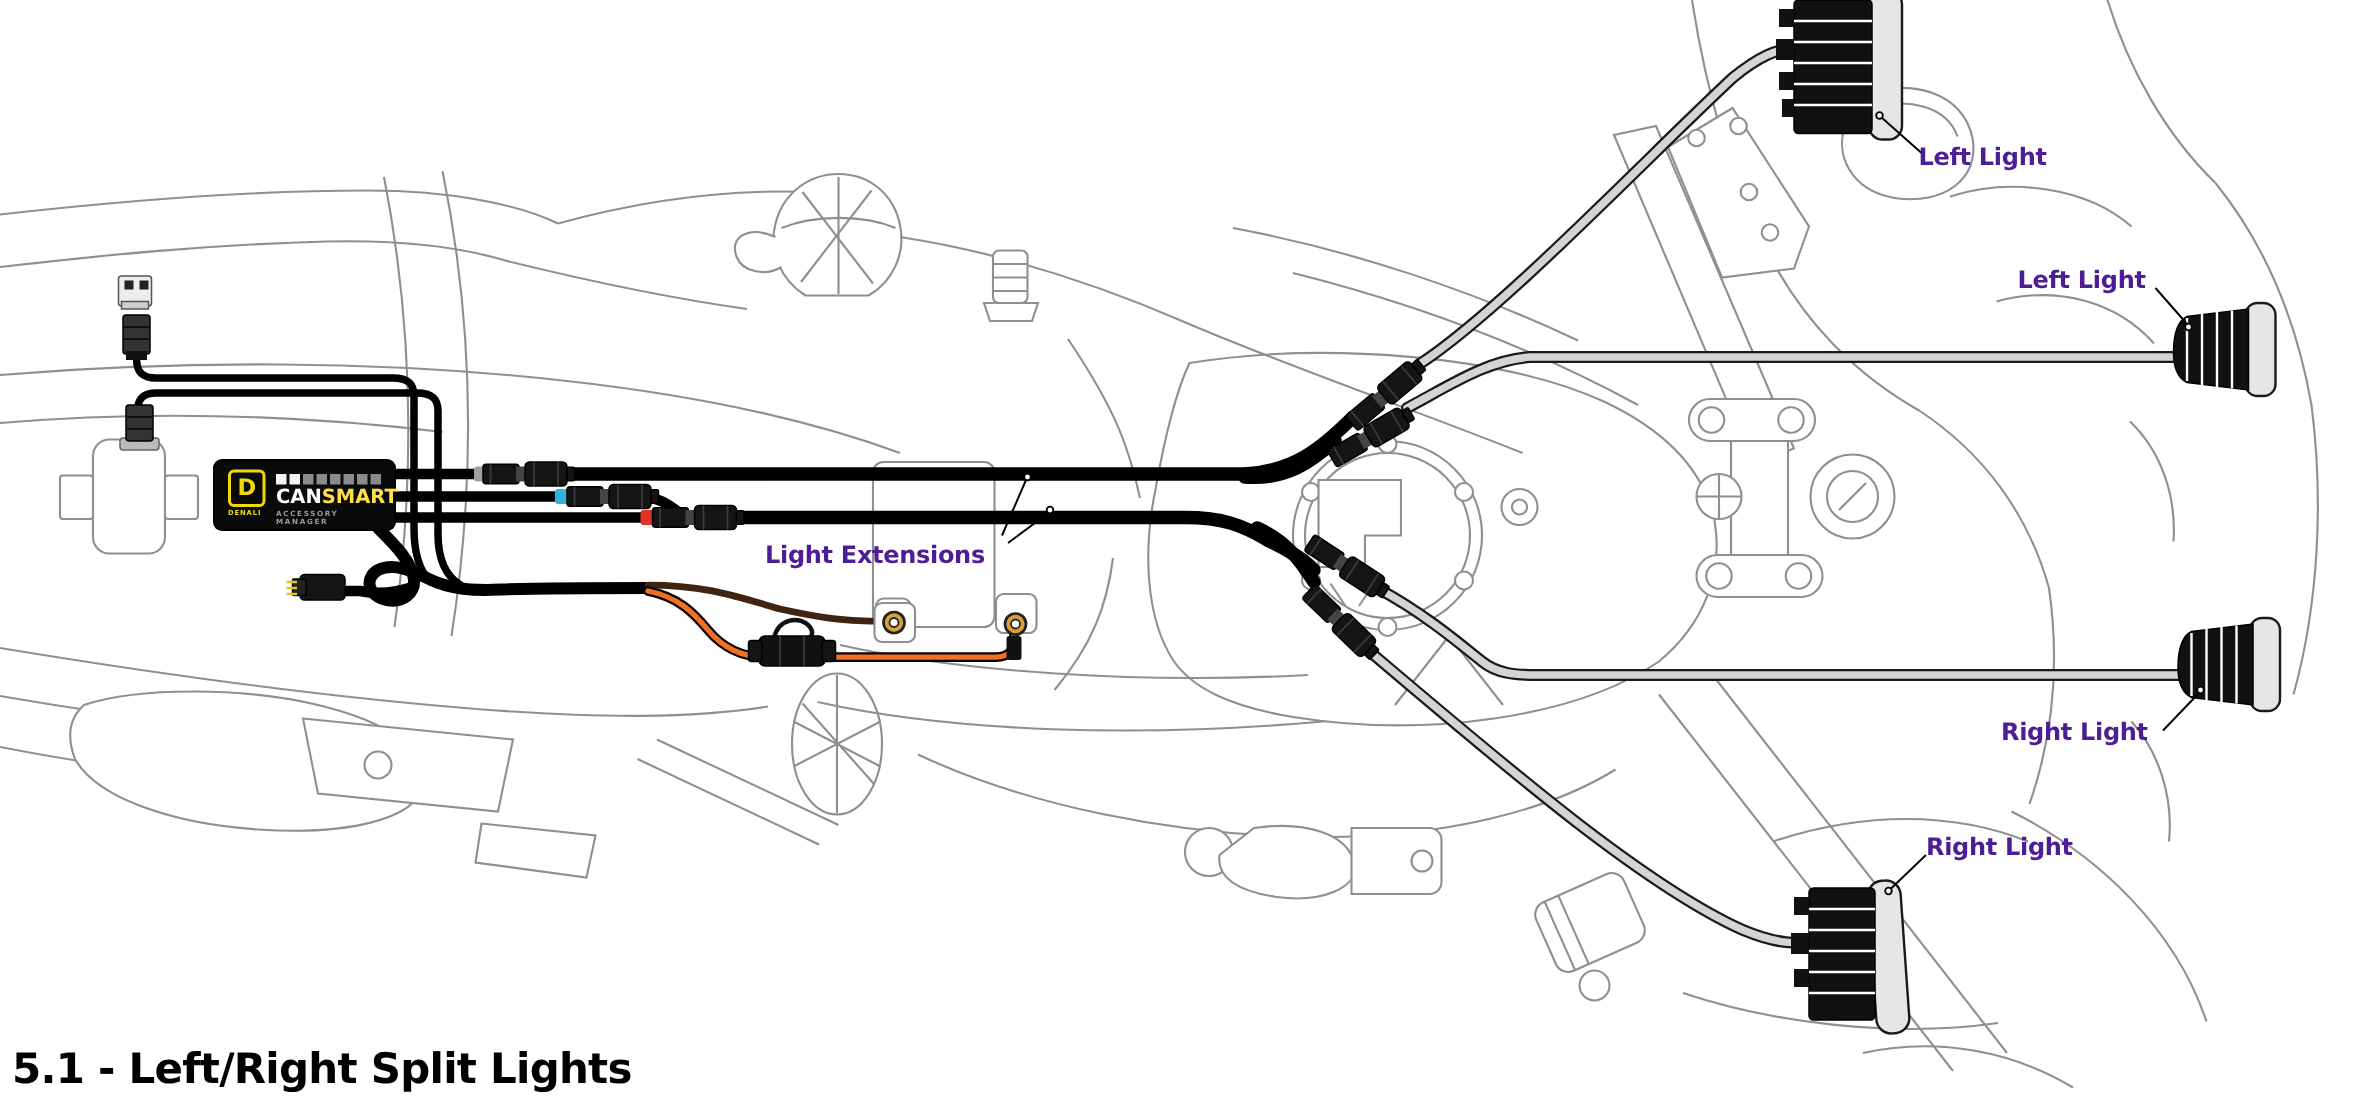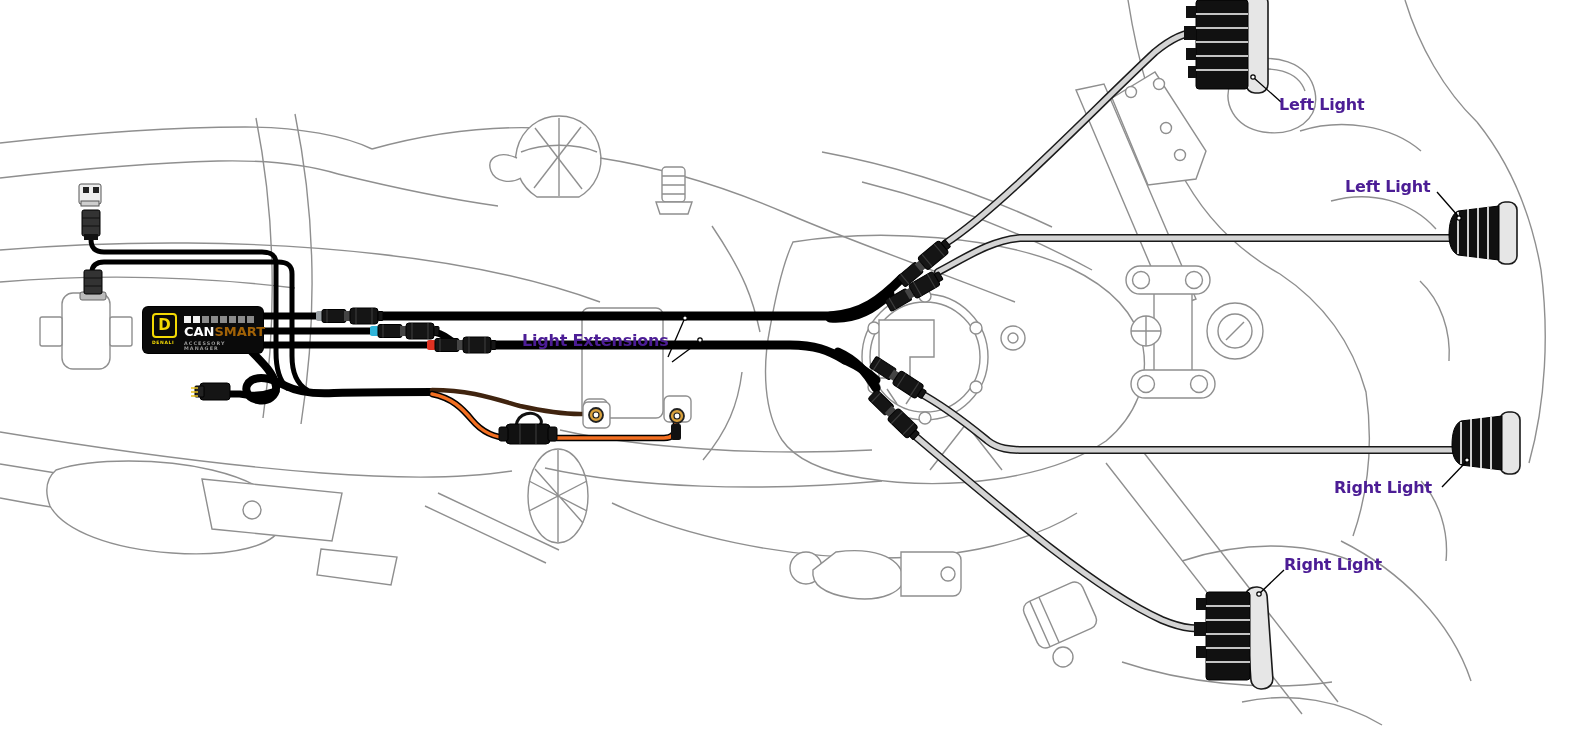--- a/index.html
+++ b/index.html
@@ -13,21 +13,21 @@
   
   .device{position:absolute;left:143px;top:307px;width:120px;height:46px;background:#0a0a0a;
           border-radius:5px;box-shadow:0 0 0 1px #000;}
   .device .logo{position:absolute;left:9px;top:6px;width:21px;height:21px;border:2.5px solid #f3d903;
           border-radius:4px;color:#f3d903;font-weight:bold;font-size:15px;line-height:20px;text-align:center;}
   .device .brandtxt{position:absolute;left:9px;top:33px;font-size:4.5px;color:#f3d903;font-weight:bold;letter-spacing:0.6px;}
   .device .squares{position:absolute;left:41px;top:9px;display:flex;gap:2px;}
   .device .squares span{width:7px;height:7px;background:#8a8a8a;display:block;}
   .device .squares span.lit{background:#f2f2f2;}
   .device .cname{position:absolute;left:41px;top:18px;font-weight:bold;font-size:13px;line-height:14px;color:#fff;}
-  .device .cname .yel{color:#a16207;}
+  .device .cname .yel{color:#fde047;}
   .device .tag{position:absolute;left:41px;top:34px;font-size:4.8px;color:#9a9a9a;letter-spacing:1.1px;font-weight:bold;}
 </style>
 </head>
 <body>
 
 <div class="stage">
 
 <svg class="art" viewBox="0 0 1575 740">
   <defs>
     <g id="cpair">
@@ -303,16 +303,17 @@
         <span></span>
   </div>
   <div class="cname"><span>CAN</span><span class="yel">SMART</span></div>
   <div class="tag">ACCESSORY MANAGER</div>
 </div>
 
 <div class="lbl" style="left:1279px;top:95px;">Left Light</div>
 <div class="lbl" style="left:1345px;top:177px;">Left Light</div>
 <div class="lbl" style="left:1334px;top:478px;">Right Light</div>
 <div class="lbl" style="left:1284px;top:555px;">Right Light</div>
-<div class="lbl" style="left:510px;top:331px;margin-left:12px;">Light Extensions</div>
-
+<div class="lbl" style="left:510px;top:360px;">Light Extensions</div>
+
+<div class="title" style="left:8px;top:696px;">5.1 - Left/Right Split Lights</div>
 
 </div>
 
 </body></html>

